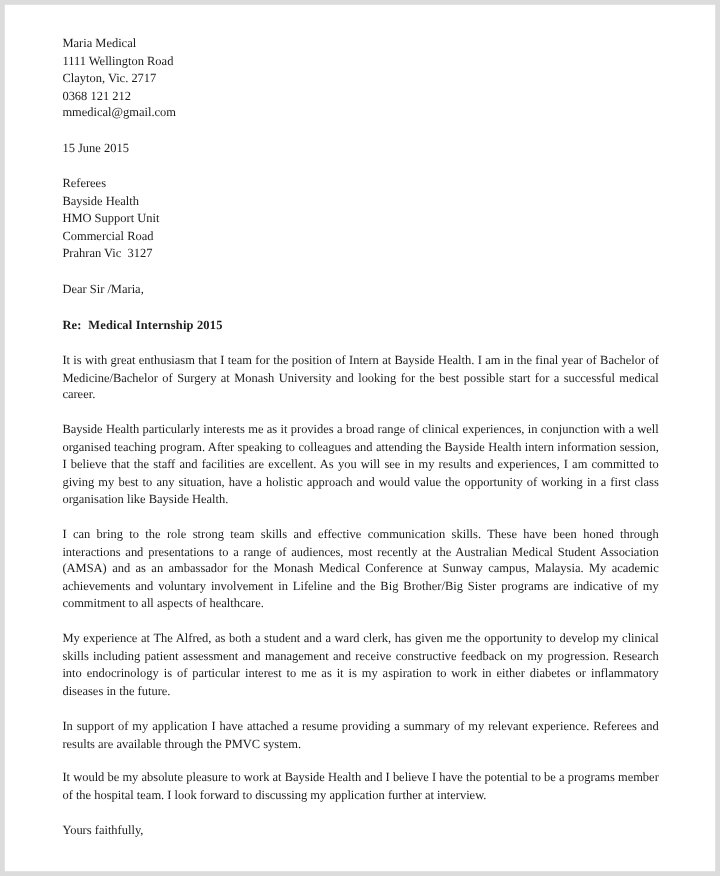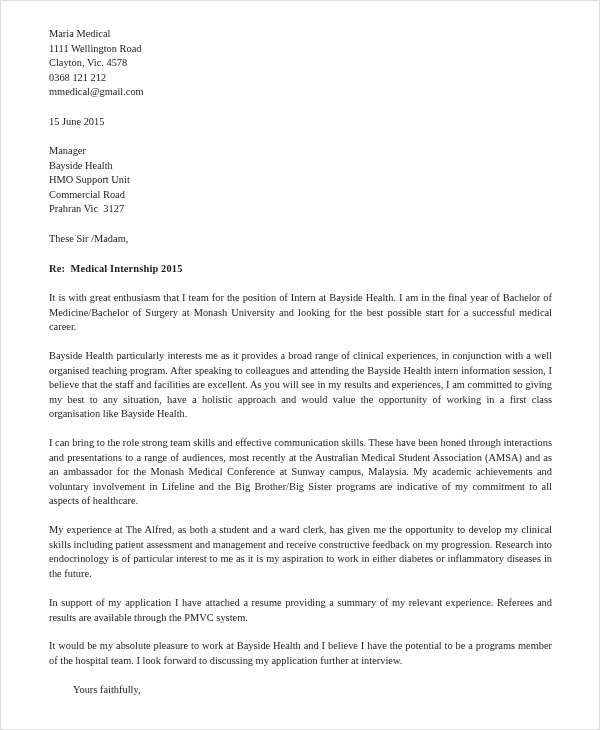--- a/index.html
+++ b/index.html
@@ -14,21 +14,21 @@
     font-family: "Liberation Serif", "DejaVu Serif", serif;
     color: #1c1c1c;
     overflow: hidden;
   }
   .page {
     position: relative;
     box-sizing: border-box;
     width: 600px;
     height: 730px;
     background: #ffffff;
-    border: 1px solid #ec4899;
+    border: 4px solid #ec4899;
     padding: 26px 47px 0 48px;
   }
   .letter {
     font-size: 10.4px;
     line-height: 14.55px;
   }
 
   
   .sender-block {
     margin: 0;
@@ -65,59 +65,58 @@
     text-align: justify;
     text-justify: inter-word;
     margin: 0;
     hyphens: none;
   }
   .para-gap { height: 14.4px; }
 
   .closing {
     display: block;
     white-space: pre;
-    margin-left: 24px;
   }
   .signature {
     display: block;
     white-space: pre;
   }
   .sig-gap { height: 30px; }
 </style>
 </head>
 <body style="color: rgb(28, 28, 28);">
 
 <div class="page" style="background: rgb(255, 255, 255); border-color: rgb(220, 220, 220);">
   <div class="letter">
 
     <div class="sender-block">
       <span class="addr-line">Maria Medical</span>
       <span class="addr-line">1111 Wellington Road</span>
-      <span class="addr-line">Clayton, Vic. 4578</span>
+      <span class="addr-line">Clayton, Vic. 2717</span>
       <span class="addr-line">0368 121 212</span>
       <span class="addr-line">mmedical@gmail.com</span>
     </div>
 
     <div class="spacer-md"></div>
 
     <span class="date-line">15 June 2015</span>
 
     <div class="spacer-md"></div>
 
     <div class="recipient-block">
-      <span class="addr-line">Manager</span>
+      <span class="addr-line">Referees</span>
       <span class="addr-line">Bayside Health</span>
       <span class="addr-line">HMO Support Unit</span>
       <span class="addr-line">Commercial Road</span>
       <span class="addr-line">Prahran Vic  3127</span>
     </div>
 
     <div class="spacer-md"></div>
 
-    <span class="salutation">These Sir /Madam,</span>
+    <span class="salutation">Dear Sir /Maria,</span>
 
     <div class="spacer-md"></div>
 
     <span class="subject-line">Re:  Medical Internship 2015</span>
 
     <div class="spacer-md"></div>
 
     <p class="body-para">It is with great enthusiasm that I team for the position of Intern at Bayside Health.  I am in the final year of Bachelor of Medicine/Bachelor of Surgery at Monash University and looking for the best possible start for a successful medical career.</p>
     <div class="para-gap"></div>
 

